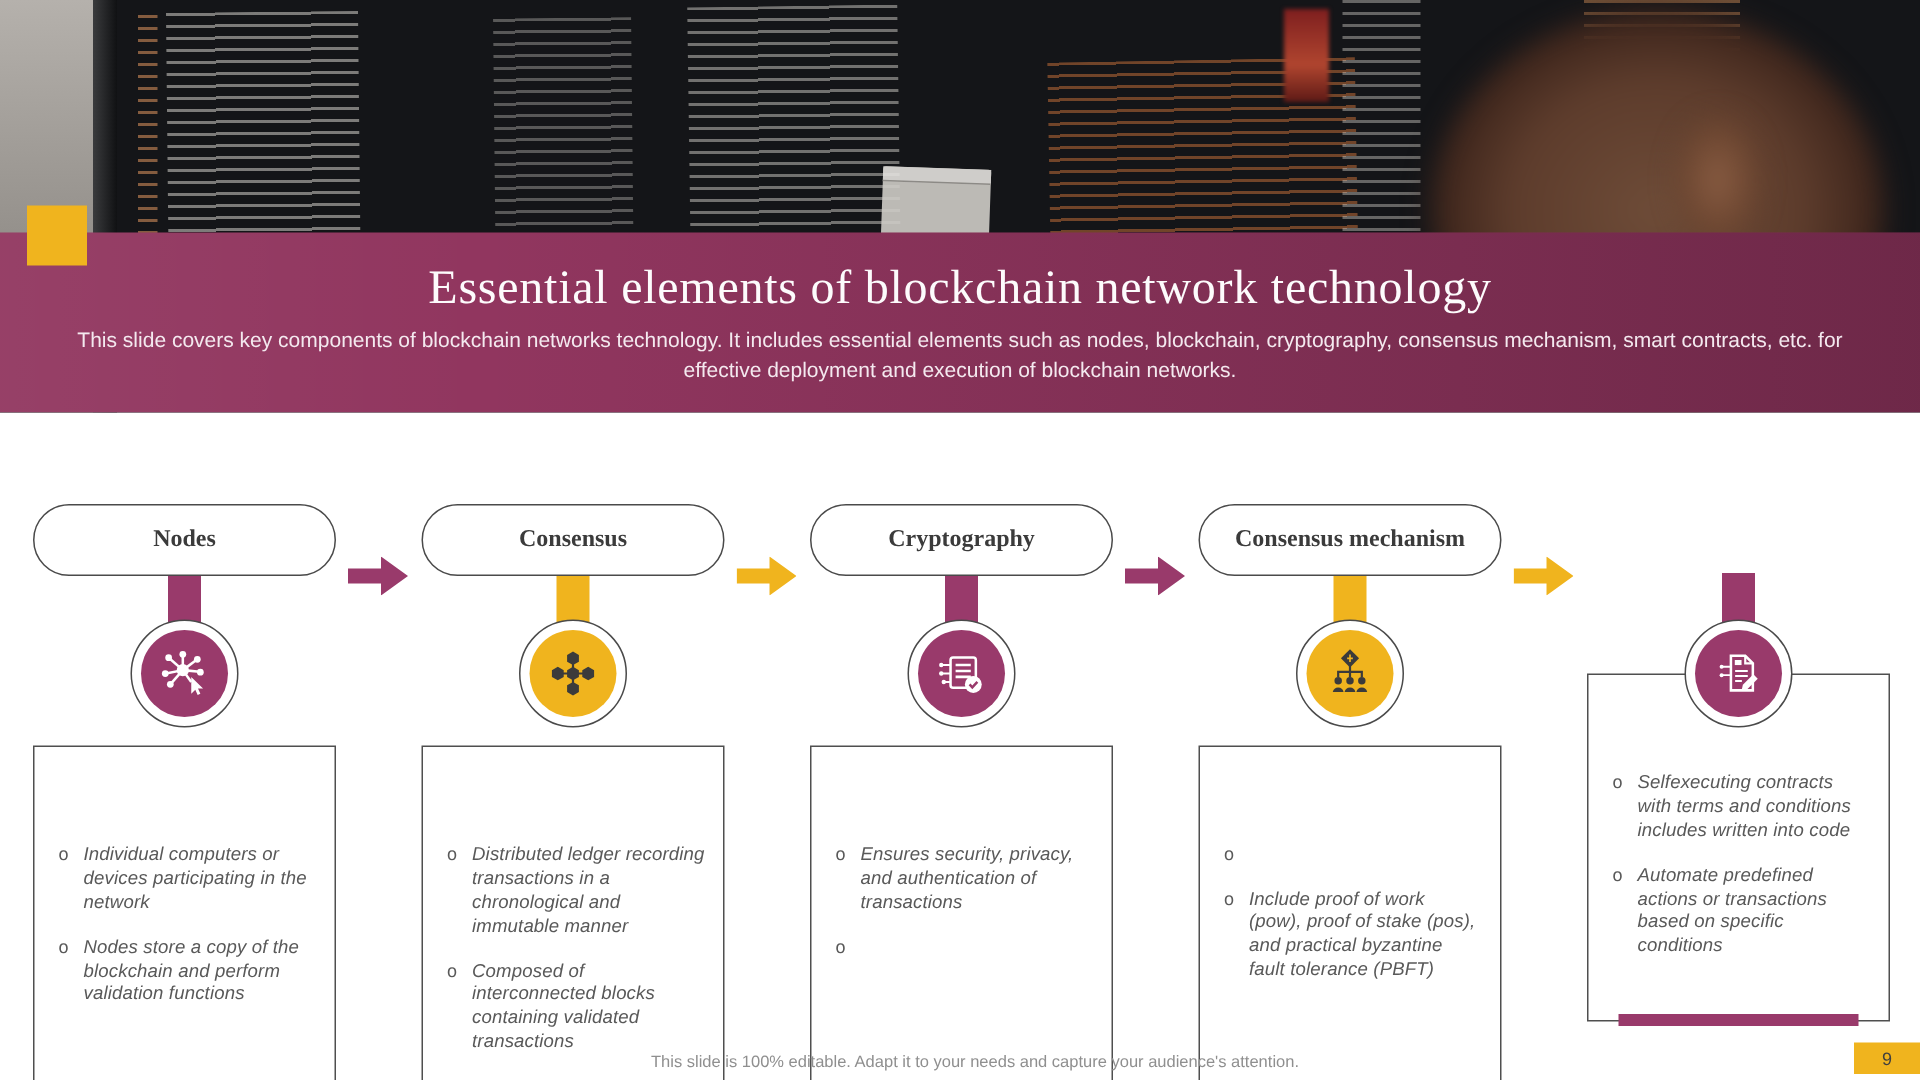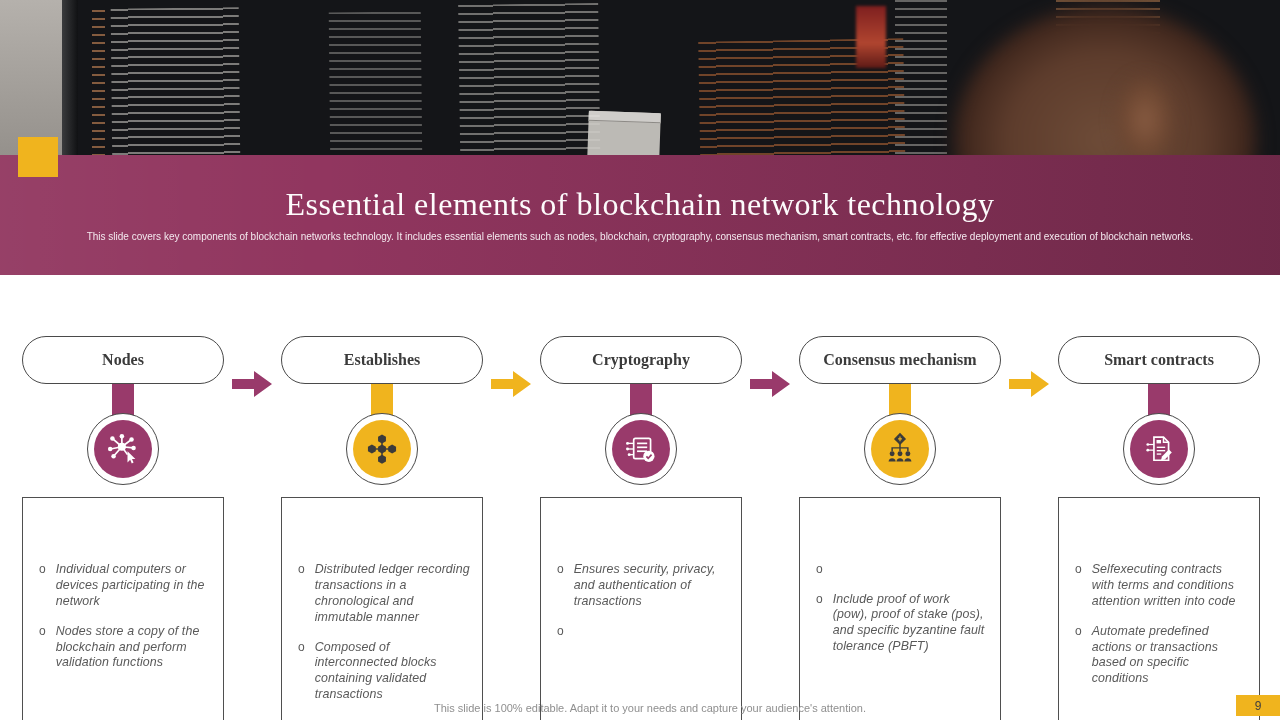--- a/index.html
+++ b/index.html
@@ -38,21 +38,21 @@
     background:radial-gradient(closest-side,#8a5d43,#6b4530 60%,rgba(0,0,0,0) 75%);}
 
   
   .banner{position:absolute;left:0;top:155px;width:100%;height:120px;
     background-color:var(--banner_overlay);
     background-image:linear-gradient(90deg,rgba(255,255,255,.05),rgba(255,255,255,0) 25%,rgba(20,5,14,.18) 75%,rgba(20,5,14,.28));
     display:flex;flex-direction:column;align-items:center;justify-content:center;gap:7px;
     padding:0 20px;}
   .banner h1{font-family:"Liberation Serif",serif;font-weight:400;color:#fdfbfc;
     font-size:32px;letter-spacing:.5px;text-align:center;}
-  .banner p{color:#f4e9ef;font-size:10px;line-height:1.4;text-align:center;max-width:1225px;}
+  .banner p{color:#f4e9ef;font-size:14px;line-height:1.4;text-align:center;max-width:1225px;}
   .accent-square{position:absolute;left:18px;top:137px;width:40px;height:40px;
     background:var(--yellow);z-index:5;}
 
   
   .columns{position:absolute;left:22px;top:336px;display:flex;gap:57px;}
   .column{position:relative;width:202px;}
   .pill{height:48px;border:1.4px solid #4a4a4a;border-radius:26px;background:#fff;
     display:flex;align-items:center;justify-content:center;position:relative;z-index:3;}
   .pill span{font-family:"Liberation Serif",serif;font-weight:700;font-size:16px;color:#3b3b3b;}
   .arrow{position:absolute;top:35px;right:-48px;width:40px;height:26px;
@@ -153,21 +153,21 @@
         <div class="bullet">
           <span class="marker">o</span>
           <span class="btext">Nodes  store  a copy of the blockchain  and  perform validation  functions</span>
         </div>
         <div class="bar"></div>
       </div>
     </div>
 
     <div class="column accent-yellow">
       <div class="pill">
-        <span>Establishes</span>
+        <span>Consensus</span>
       </div>
       <div class="arrow"></div>
       <div class="stem"></div>
       <div class="icon-circle">
         <div class="icon-fill">
           <svg viewBox="0 0 32 32" width="36" height="36">
             <g stroke="currentColor" stroke-width="1.3">
               <line x1="16" y1="7" x2="16" y2="25"></line>
                 <line x1="7" y1="16" x2="25" y2="16"></line>
             </g>
@@ -260,30 +260,27 @@
             </g>
           </svg>
         </div>
       </div>
       <div class="box">
         <div class="bullet">
           <span class="marker">o</span>
         </div>
         <div class="bullet">
           <span class="marker">o</span>
-          <span class="btext">Include  proof  of  work (pow),  proof  of  stake (pos), and  specific  byzantine fault  tolerance  (PBFT)</span>
+          <span class="btext">Include  proof  of  work (pow),  proof  of  stake (pos), and  practical  byzantine fault  tolerance  (PBFT)</span>
         </div>
         <div class="bar"></div>
       </div>
     </div>
 
     <div class="column accent-purple">
-      <div class="pill">
-        <span>Smart contracts</span>
-      </div>
       <div class="stem"></div>
       <div class="icon-circle">
         <div class="icon-fill">
           <svg viewBox="0 0 32 32" width="36" height="36">
             <path d="M11.5 5.5 h8.5 l4.5 4.5 v16 h-13 z" stroke="currentColor" stroke-width="1.5" fill="none"></path>
             <path d="M20 5.5 v4.5 h4.5" stroke="currentColor" stroke-width="1.3" fill="none"></path>
             <rect x="13.8" y="8" width="4" height="3" fill="currentColor"></rect>
             <g stroke="currentColor" stroke-width="1.2">
               <line x1="14" y1="14.5" x2="21.5" y2="14.5"></line>
               <line x1="14" y1="17.5" x2="21.5" y2="17.5"></line>
@@ -295,21 +292,21 @@
             </g>
             <circle cx="6" cy="12" r="1.2" fill="currentColor"></circle>
               <circle cx="6" cy="17" r="1.2" fill="currentColor"></circle>
             <path d="M24.8 16.5 l2.6 2.6 -6.2 6.2 -3.4.8.8-3.4 z" fill="currentColor"></path>
           </svg>
         </div>
       </div>
       <div class="box">
         <div class="bullet">
           <span class="marker">o</span>
-          <span class="btext">Selfexecuting  contracts with  terms  and  conditions attention  written  into  code</span>
+          <span class="btext">Selfexecuting  contracts with  terms  and  conditions includes  written  into  code</span>
         </div>
         <div class="bullet">
           <span class="marker">o</span>
           <span class="btext">Automate  predefined actions  or  transactions based  on  specific conditions</span>
         </div>
         <div class="bar"></div>
       </div>
     </div>
 
   </div>

